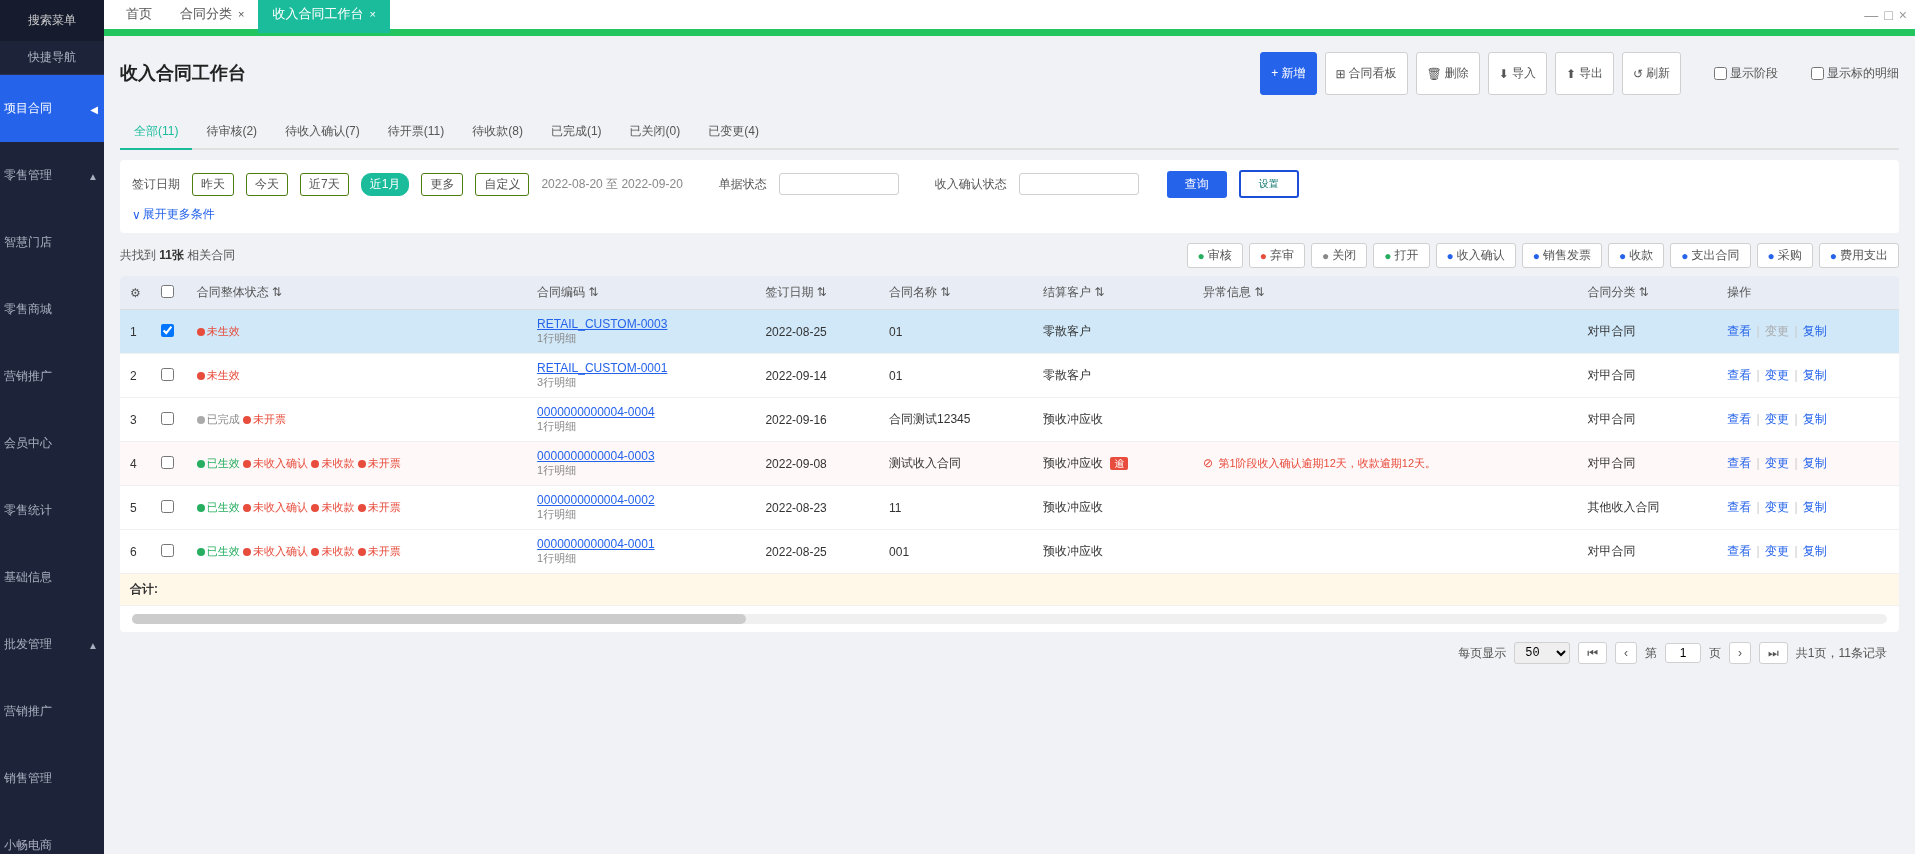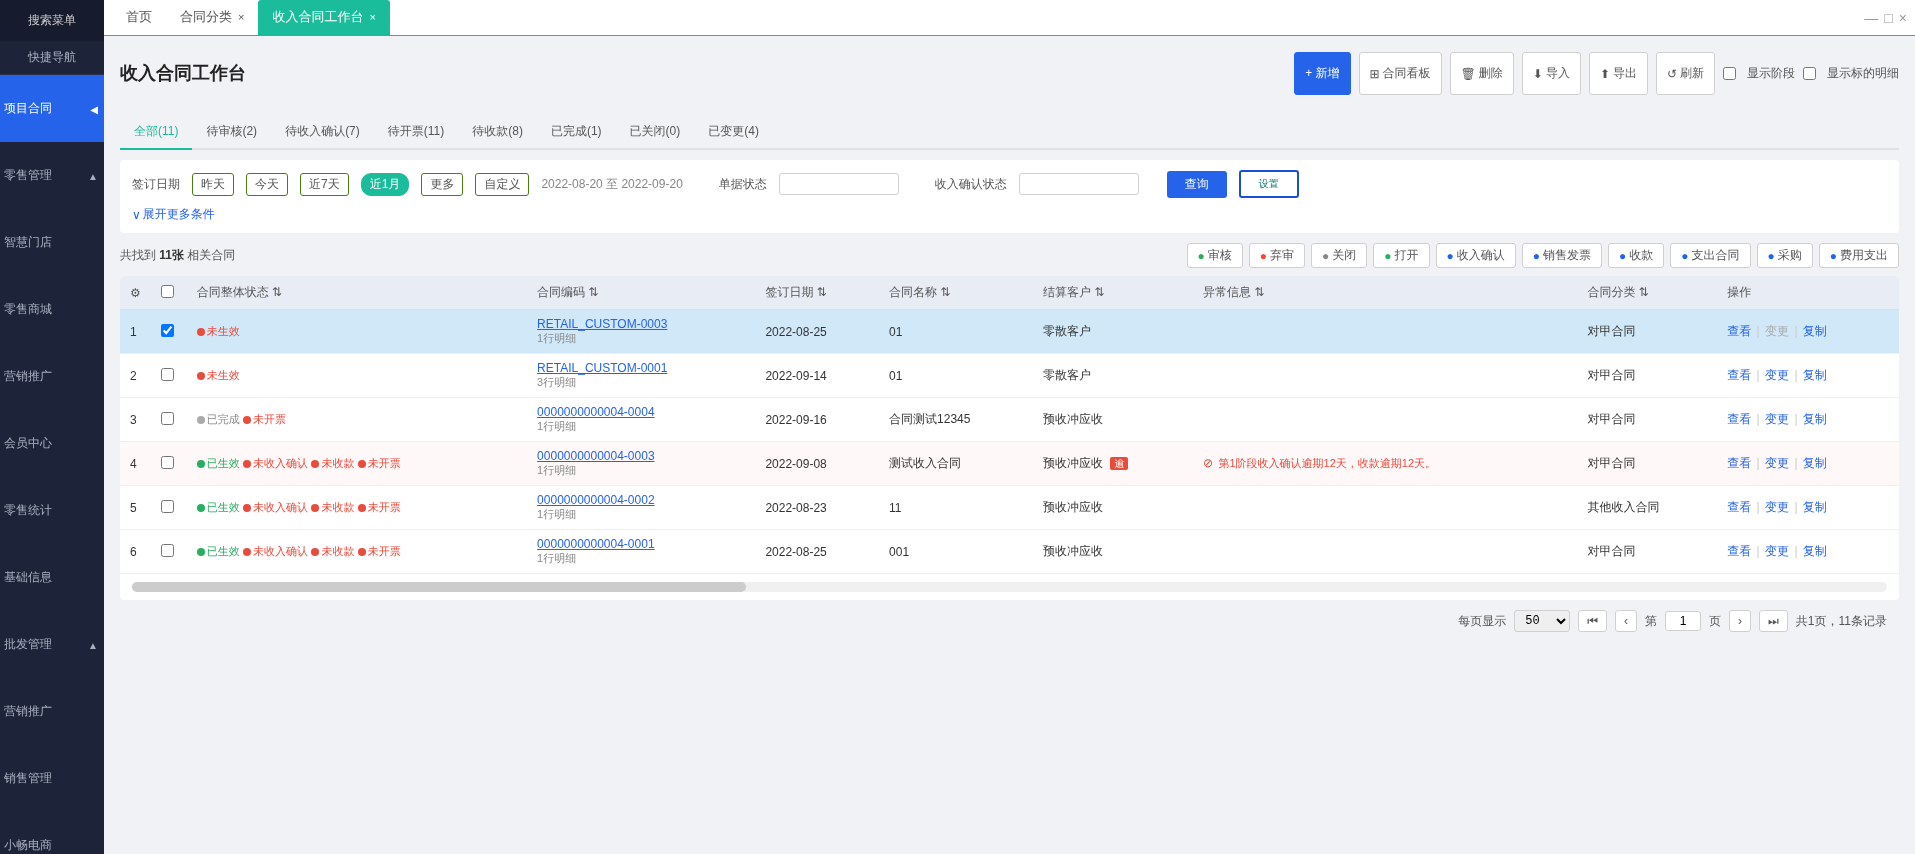--- a/index.html
+++ b/index.html
@@ -11,35 +11,35 @@
     .sidebar-nav { padding: 8px; background: #1d2339; text-align: center; font-size: 12px; color: #aab0c0; cursor: pointer; border-bottom: 1px solid #2a3050; }
     .sidebar-item { padding: 25px 4px; text-align: left; font-size: 12px; color: #aab0c0; cursor: pointer; position: relative; }
     .sidebar-item.active { background: #2563eb; color: #fff; }
     .sidebar-item-arrow { position: absolute; right: 6px; top: 50%; transform: translateY(-50%); font-size: 10px; }
     .sidebar-bottom { margin-top: auto; padding: 12px; text-align: center; color: #aab0c0; cursor: pointer; }
 
     
     .main { flex: 1; display: flex; flex-direction: column; overflow: hidden; }
 
     
-    .tabs-bar { background: #fff; display: flex; align-items: center; border-bottom: 1px solid #22c55e; padding: 0 8px; height: 36px; flex-shrink: 0; }
+    .tabs-bar { background: #fff; display: flex; align-items: center; border-bottom: 7px solid #22c55e; padding: 0 8px; height: 36px; flex-shrink: 0; }
     .tab { padding: 8px 14px; font-size: 13px; color: #555; cursor: pointer; border-bottom: 2px solid transparent; display: flex; align-items: center; gap: 4px; }
     .tab.green { background: #1abc9c; color: #fff; border-radius: 3px 3px 0 0; }
     .tab-close { font-size: 11px; cursor: pointer; margin-left: 2px; }
     .tabs-bar-right { margin-left: auto; display: flex; gap: 6px; color: #999; font-size: 14px; cursor: pointer; }
 
     
     .page-content { flex: 1; overflow: auto; padding: 16px; background: #f0f2f5; }
     .page-title { font-size: 18px; font-weight: bold; margin-bottom: 12px; color: #222; }
 
     
     .toolbar { display: flex; align-items: center; gap: 8px; margin-bottom: 10px; }
     .toolbar-btn { display: flex; align-items: center; gap: 3px; padding: 12px 10px; border: 1px solid #d0d0d0; background: #fff; border-radius: 3px; cursor: pointer; font-size: 12px; color: #555; }
     .toolbar-btn.primary { background: #2563eb; color: #fff; border-color: #2563eb; }
-    .checkbox-label { display: flex; align-items: center; gap: 11px; font-size: 12px; color: #555; cursor: pointer; }
+    .checkbox-label { display: flex; align-items: center; gap: 3px; font-size: 12px; color: #555; cursor: pointer; margin-left: 25px; }
 
     
     .sub-tabs { display: flex; align-items: center; gap: 0; border-bottom: 2px solid #e0e0e0; margin-bottom: 10px; }
     .sub-tab { padding: 8px 14px; font-size: 12px; color: #555; cursor: pointer; border-bottom: 2px solid transparent; margin-bottom: -2px; }
     .sub-tab.active { color: #1abc9c; border-bottom: 2px solid #1abc9c; }
 
     
     .filter-row { background: #fff; padding: 10px 12px; border-radius: 4px; margin-bottom: 10px; display: flex; flex-direction: column; gap: 8px; }
     .filter-line { display: flex; align-items: center; gap: 12px; }
     .filter-label { font-size: 12px; color: #555; white-space: nowrap; }
@@ -504,20 +504,24 @@
             <td>对甲合同</td>
             <td>
               <span class="op-btn">查看</span>
               <span class="op-sep">|</span>
               <span class="op-btn">变更</span>
               <span class="op-sep">|</span>
               <span class="op-btn">复制</span>
             </td>
           </tr>
 
+          <tr class="footer-row">
+            <td colspan="2">合计:</td>
+            <td colspan="8"></td>
+          </tr>
         </tbody>
       </table>
 
       <div style="padding: 4px 12px;">
         <div class="scrollbar-row">
           <div class="scrollbar-thumb"></div>
         </div>
       </div>
     </div>
 

